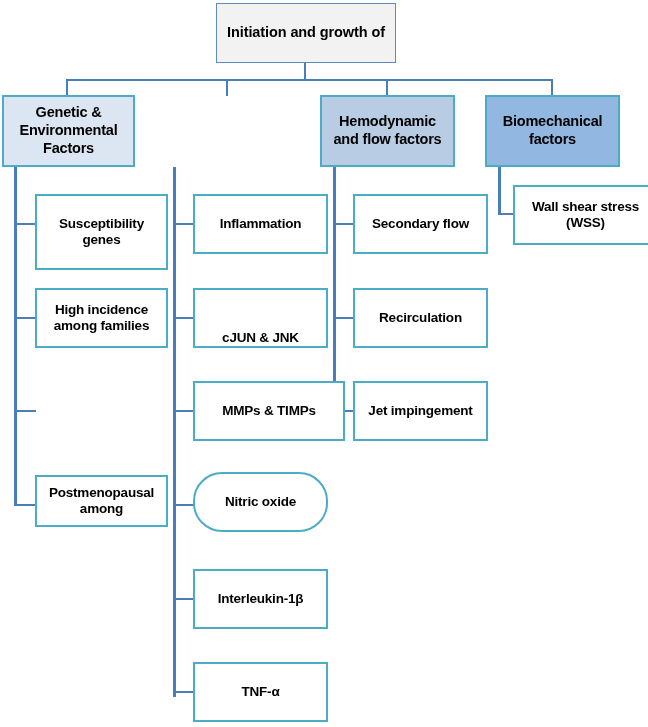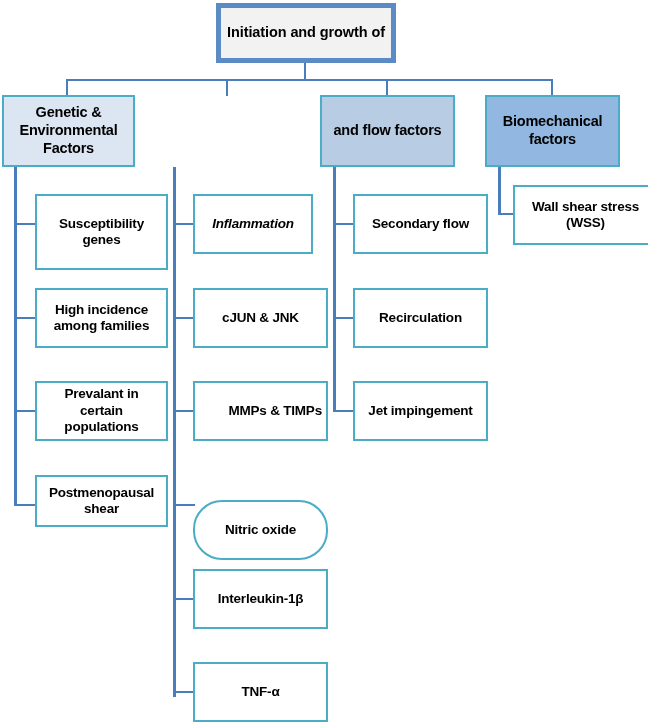--- a/index.html
+++ b/index.html
@@ -22,21 +22,21 @@
     align-items: center;
     justify-content: center;
     text-align: center;
     font-weight: bold;
     color: #000000;
     line-height: 1.22;
     z-index: 3;
   }
   .node-root {
     background: #f2f2f2;
-    border: 5px solid #a3a3a3;
+    border: 1px solid #a3a3a3;
     font-size: 14.5px;
     letter-spacing: -0.1px;
     text-align: center;
   }
   .node-cat {
     border: 2.5px solid #4bacc6;
     font-size: 14.5px;
     letter-spacing: -0.2px;
   }
   .node-leaf {
@@ -99,76 +99,70 @@
       <span>Susceptibility</span>
       <span>genes</span>
     </div>
   </div>
   <div class="node node-leaf" style="left:35px; top:288px; width:133px; height:60px;">
     <div>
       <span>High incidence</span>
       <span>among families</span>
     </div>
   </div>
-  <div class="node node-leaf" style="left:35px; top:381px; width:133px; height:60px;">
-    <div>
-      <span>Prevalant in</span>
-      <span>certain</span>
-      <span>populations</span>
-    </div>
-  </div>
   <div class="node node-leaf" style="left:35px; top:475px; width:133px; height:52px;">
     <div>
       <span>Postmenopausal</span>
-      <span>shear</span>
+      <span>among</span>
     </div>
   </div>
 
 
   <div class="trunk" style="left:173px; top:167px; width:3px; height:530px;"></div>
   <div class="conn" style="left:173px; top:223px; width:22px; height:2px;"></div>
   <div class="conn" style="left:173px; top:317px; width:22px; height:2px;"></div>
   <div class="conn" style="left:173px; top:410px; width:22px; height:2px;"></div>
   <div class="conn" style="left:173px; top:504px; width:22px; height:2px;"></div>
   <div class="conn" style="left:173px; top:598px; width:22px; height:2px;"></div>
   <div class="conn" style="left:173px; top:691px; width:22px; height:2px;"></div>
 
-  <div class="node node-leaf" style="left:193px; top:194px; width:120px; height:60px;font-style:italic;">
+  <div class="node node-leaf" style="left:193px; top:194px; width:135px; height:60px;">
     <div>
         <span>Inflammation</span>
       </div>
   </div>
-  <div class="node node-leaf" style="left:193px; top:288px; width:135px; height:60px;">
+  <div class="node node-leaf" style="left:193px; top:288px; width:135px; height:60px;align-items:flex-end;">
     <div>
         <span>cJUN &amp; JNK</span>
       </div>
   </div>
-  <div class="node node-leaf" style="left:193px; top:381px; width:135px; height:60px;justify-content:flex-end;">
+  <div class="node node-leaf" style="left:193px; top:381px; width:152px; height:60px;">
     <div>
         <span>MMPs &amp; TIMPs</span>
       </div>
   </div>
-  <div class="node node-leaf" style="left:193px; top:500px; width:135px; height:60px;border-radius:29px;">
+  <div class="node node-leaf" style="left:193px; top:472px; width:135px; height:60px;border-radius:29px;">
     <div>
         <span>Nitric oxide</span>
       </div>
   </div>
   <div class="node node-leaf" style="left:193px; top:569px; width:135px; height:60px;">
     <div>
         <span>Interleukin-1β</span>
       </div>
   </div>
   <div class="node node-leaf" style="left:193px; top:662px; width:135px; height:60px;">
     <div>
         <span>TNF-α</span>
       </div>
   </div>
 
   <div class="node node-cat" style="left: 320px; top: 95px; width: 135px; height: 72px; background: rgb(184, 204, 228); border-color: rgb(75, 172, 198);">
     <div>
+      <span>Hemodynamic</span>
       <span>and flow factors</span>
     </div>
   </div>
 
   <div class="trunk" style="left:333px; top:167px; width:3px; height:245px;"></div>
   <div class="conn" style="left:333px; top:223px; width:22px; height:2px;"></div>
   <div class="conn" style="left:333px; top:317px; width:22px; height:2px;"></div>
   <div class="conn" style="left:333px; top:410px; width:22px; height:2px;"></div>
 
   <div class="node node-leaf" style="left:353px; top:194px; width:135px; height:60px;">

